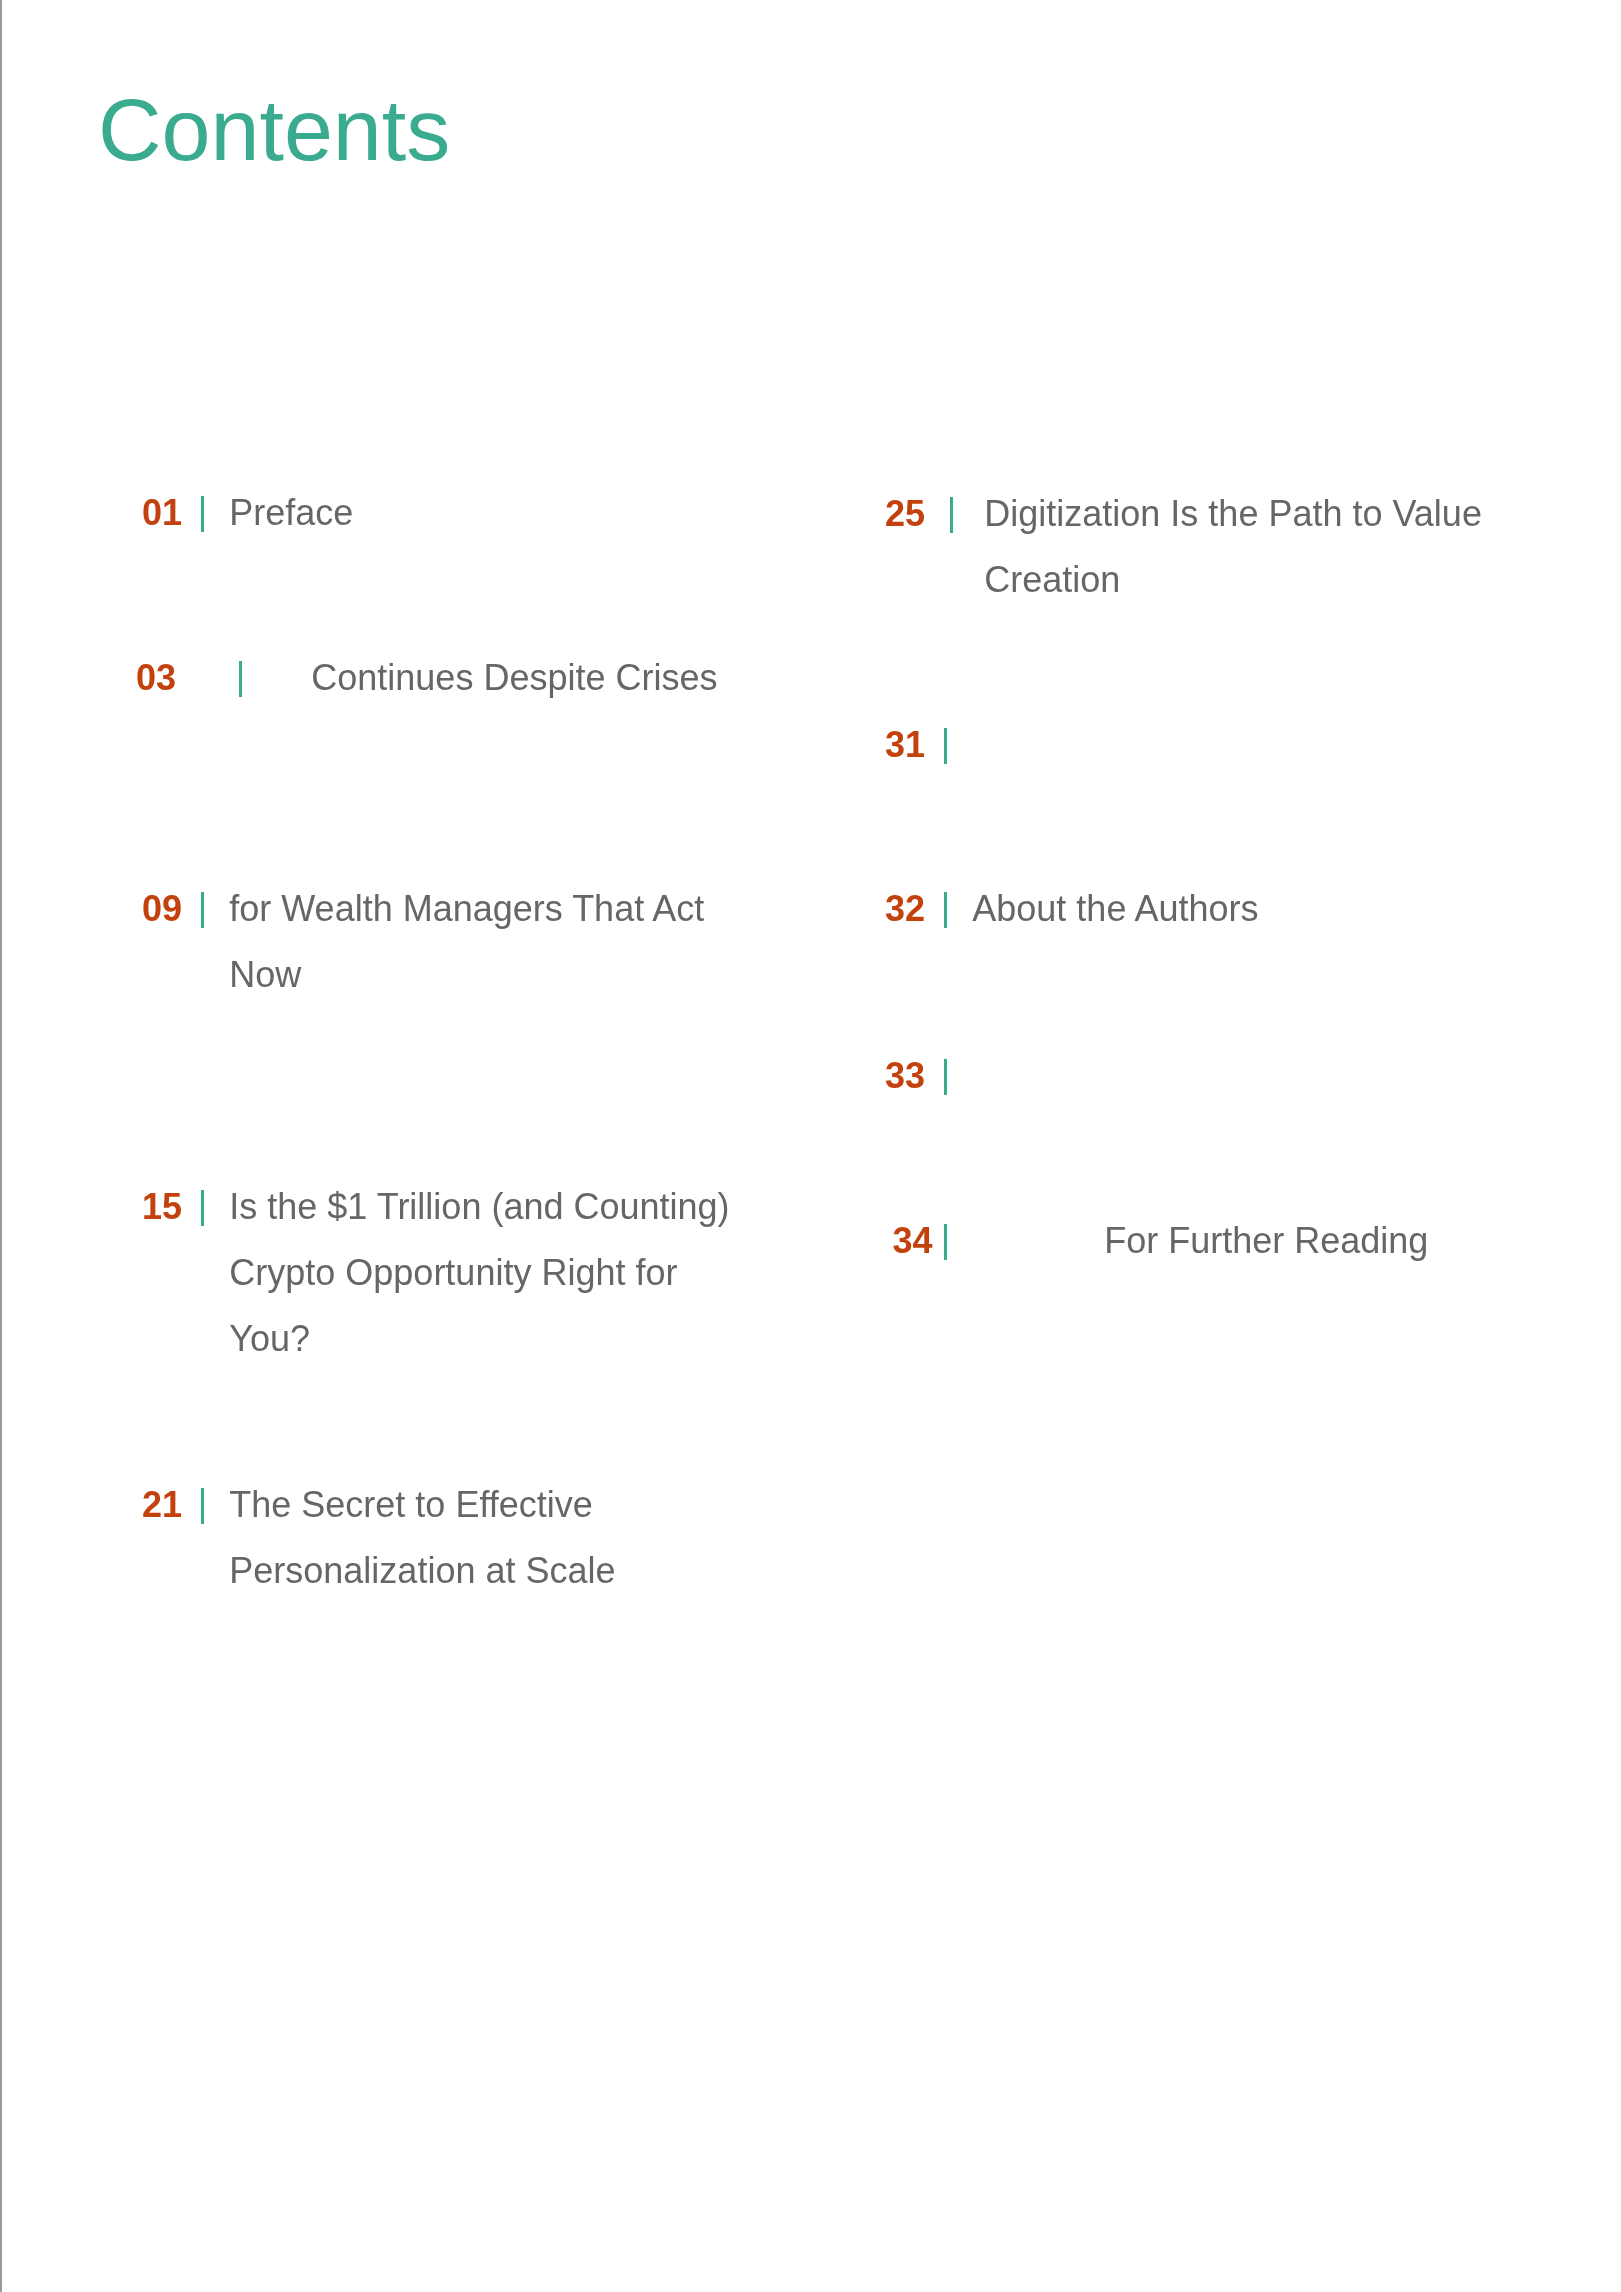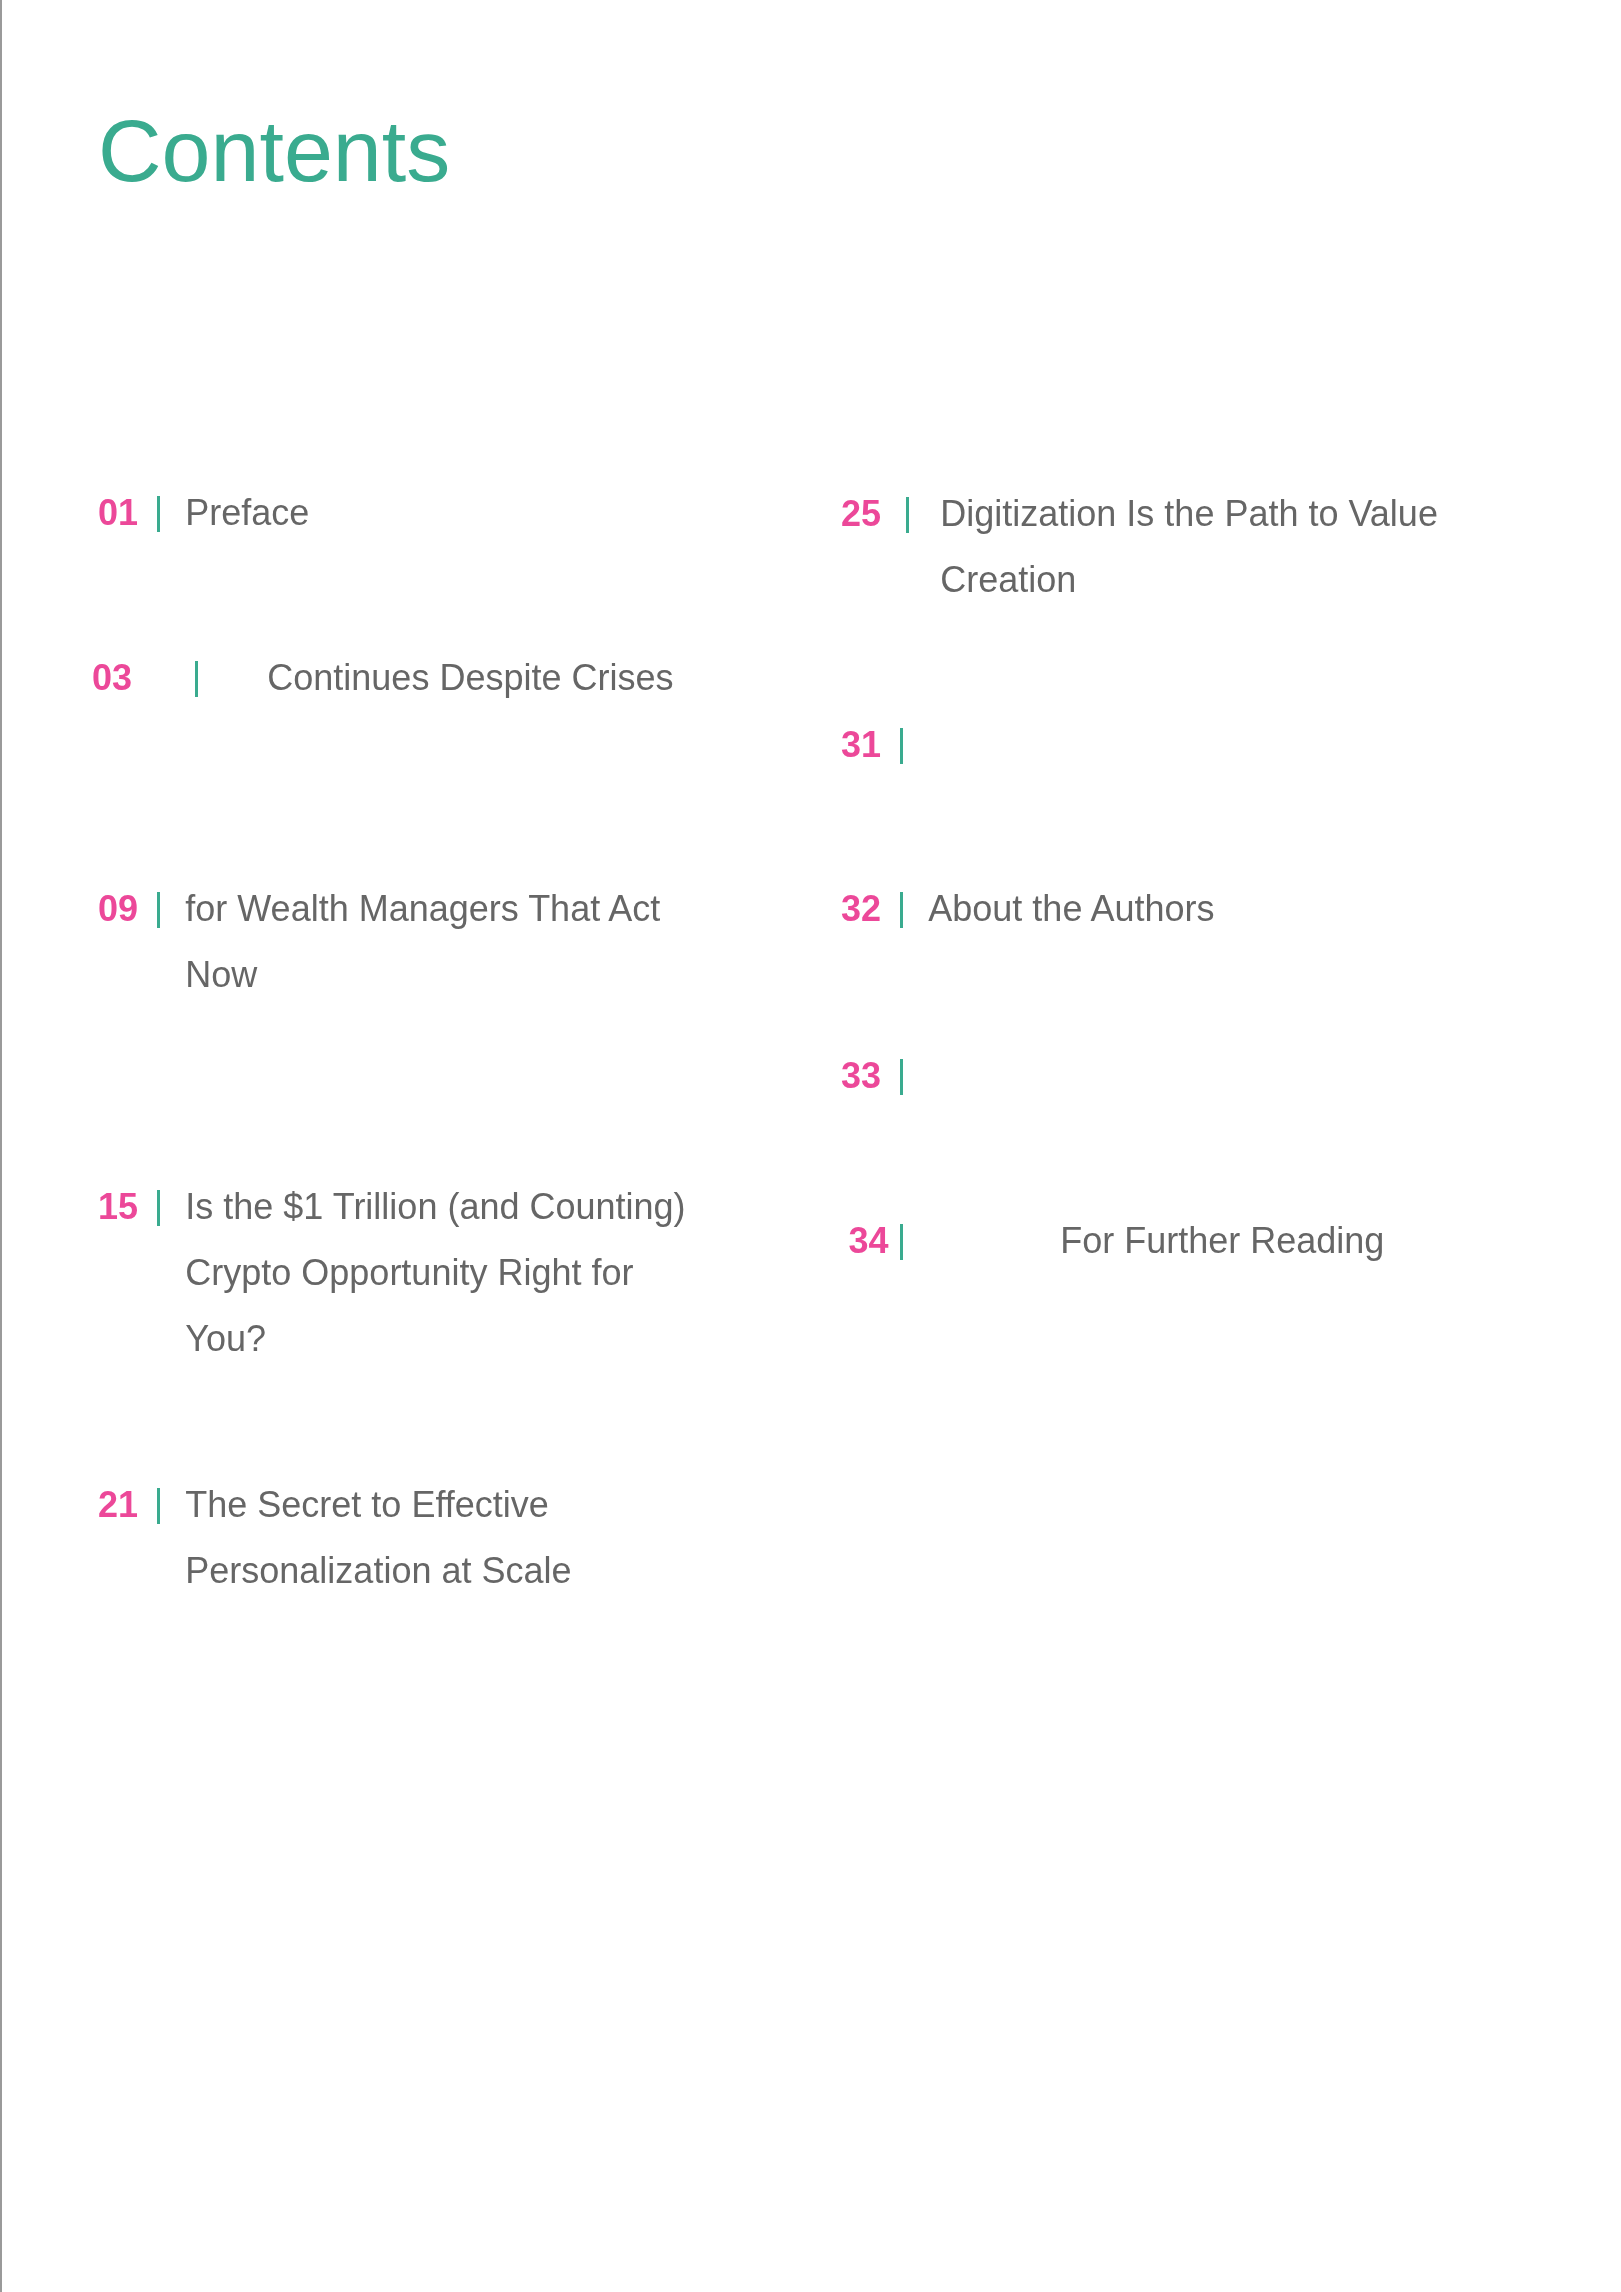--- a/index.html
+++ b/index.html
@@ -1,22 +1,22 @@
 <!DOCTYPE html>
 <html><head>
 <meta charset="utf-8">
 <style>
   html, body { margin:0; padding:0; }
   body { width:1621px; height:2293px; background:#ffffff; position:relative; overflow:hidden;
          font-family:"Liberation Sans", sans-serif; }
   .edge { position:absolute; left:0; top:0; width:2px; height:2293px; background:#9a9a9a; }
-  .title { position:absolute; left:98px; top:97px; font-size:88px; line-height:108px;
+  .title { position:absolute; left:98px; top:76px; font-size:88px; line-height:108px;
            color:#3aab8f; letter-spacing:0px; margin:0; font-weight:normal; }
   .entry { position:absolute; display:flex; align-items:flex-start; }
-  .num { width:55px; font-size:36px; font-weight:bold; color:#ec4899; line-height:66px; }
+  .num { width:55px; font-size:36px; font-weight:bold; color:#c2410c; line-height:66px;margin-left:44px; }
   .bar { width:2.9px; height:36px; background:#3aab8f; margin-top:15.7px; margin-left:3.9px; margin-right:25.5px; }
   .text { font-size:36px; color:#666666; line-height:66px; width:588px; }
 </style>
 </head>
 <body>
 
 <div class="edge"></div>
 
 <h1 class="title">Contents</h1>
 

